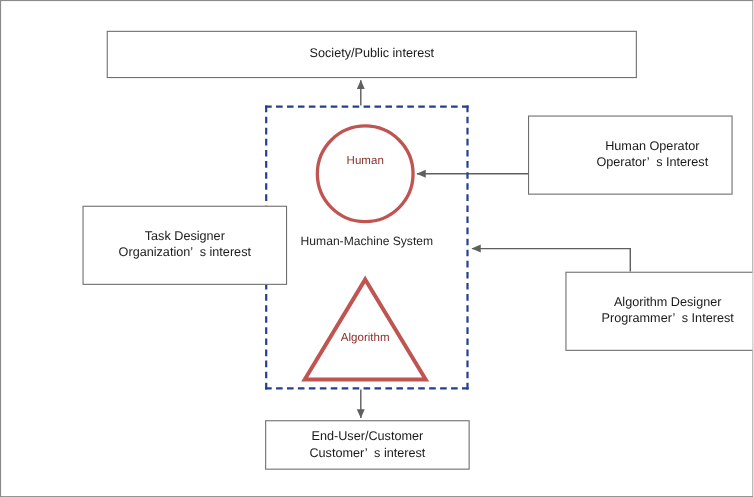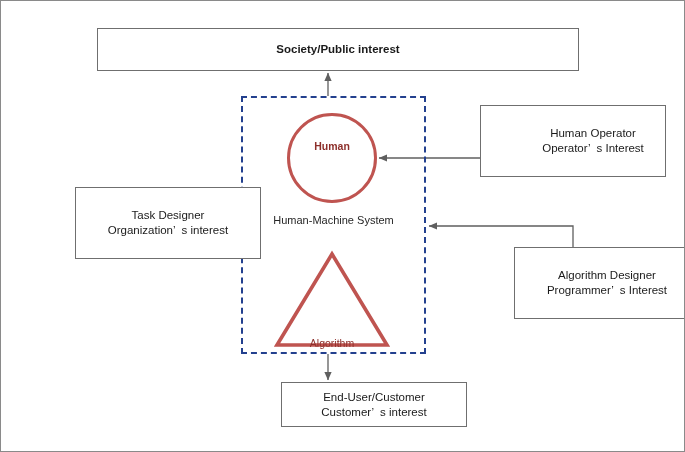--- a/index.html
+++ b/index.html
@@ -37,25 +37,25 @@
     align-items: center;
     justify-content: center;
     color: #1a1a1a;
     font-size: 11.5px;
     line-height: 15px;
     text-align: center;
     z-index: 3;
   }
   .node-box .ln { white-space: pre; }
 
-  #box-society  { left: 96px;  top: 27px;  width: 482px; height: 43px; font-weight: bold; }
+  #box-society  { left: 96px;  top: 27px;  width: 482px; height: 43px; }
   #box-operator { left: 479px; top: 104px; width: 186px; height: 72px; padding-left: 40px; }
   #box-task     { left: 26px;  top: 186px; width: 186px; height: 72px; margin-left: 48px; }
   #box-algodes  { left: 479px; top: 246px; width: 186px; height: 72px; margin-left: 34px; }
-  #box-enduser  { left: 240px; top: 381px; width: 186px; height: 45px; margin-left: 40px; }
+  #box-enduser  { left: 240px; top: 381px; width: 186px; height: 45px; }
 
   
   #system-container {
     position: absolute;
     left: 240px;
     top: 95px;
     width: 185px;
     height: 258px;
     box-sizing: border-box;
     border: 2.4px dashed #23408e;
@@ -90,40 +90,38 @@
   #circle-human-label {
     position: absolute;
     left: 286px;
     top: 138px;
     width: 90px;
     text-align: center;
     font-size: 10.5px;
     line-height: 14px;
     color: #8d2f2b;
     z-index: 5;
-    font-weight: bold;
   }
   #triangle-algorithm {
     position: absolute;
     left: 272px;
     top: 249px;
     width: 118px;
     height: 99px;
     z-index: 4;
   }
   #triangle-algorithm-label {
     position: absolute;
     left: 272px;
     top: 300px;
     width: 118px;
     text-align: center;
     font-size: 10.5px;
     color: #8d2f2b;
     z-index: 5;
-    margin-top: 36px;
   }
 </style>
 </head>
 <body>
 
 <div id="figure">
 
   <svg id="svg-layer" viewBox="0 0 685 452" xmlns="http://www.w3.org/2000/svg">
     <defs>
       <marker id="arrowhead" markerWidth="7" markerHeight="7" refX="6.2" refY="3.2" orient="auto" markerUnits="strokeWidth">

